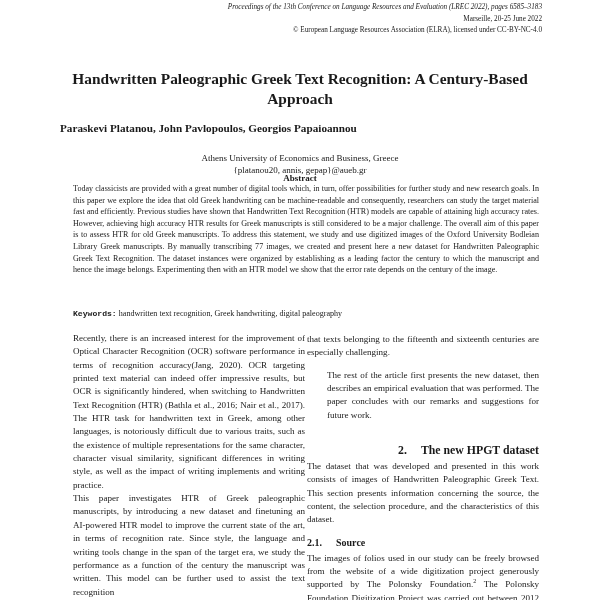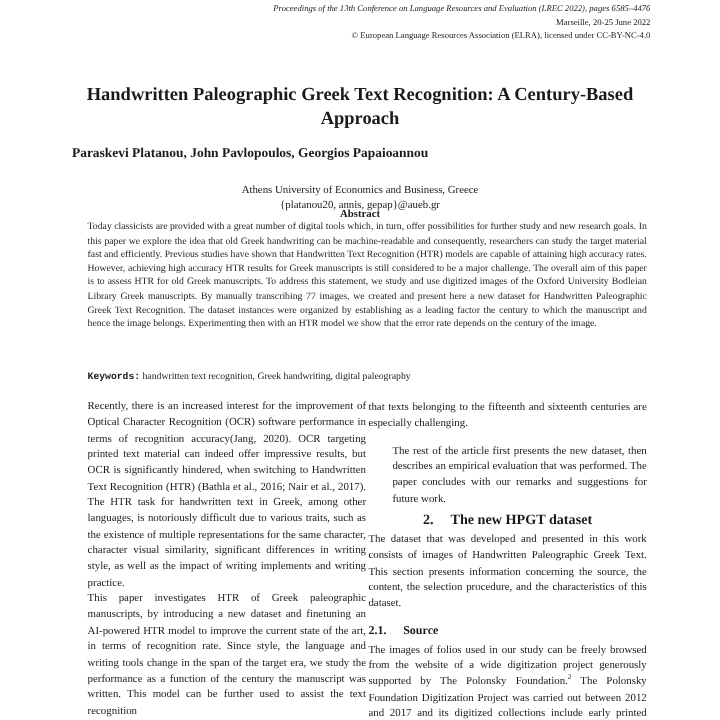--- a/index.html
+++ b/index.html
@@ -21,21 +21,21 @@
   .h1 { font-weight:bold; font-size:11.8px; text-align:center; line-height:14px; }
   .h1 .num { margin-right:14px; }
   .h2 { font-weight:bold; font-size:10px; line-height:14px; }
   .h2 .num { margin-right:14px; }
   sup { font-size:6px; vertical-align:super; line-height:0; }
 </style>
 </head>
 <body>
 
 <div class="abs header">
-  <div class="l1">Proceedings of the 13th Conference on Language Resources and Evaluation (LREC 2022), pages 6585–4476</div>
+  <div class="l1">Proceedings of the 13th Conference on Language Resources and Evaluation (LREC 2022), pages 6585–3183</div>
   <div>Marseille, 20-25 June 2022</div>
   <div>© European Language Resources Association (ELRA), licensed under CC-BY-NC-4.0</div>
 </div>
 
 <div class="abs title">Handwritten Paleographic Greek Text Recognition: A Century-Based Approach</div>
 <div class="abs authors">Paraskevi Platanou, John Pavlopoulos, Georgios Papaioannou</div>
 <div class="abs affil">
   <div>Athens University of Economics and Business, Greece</div>
   <div>{platanou20, annis, gepap}@aueb.gr</div>
 </div>
@@ -49,21 +49,21 @@
 </div>
 
 <div class="abs col" style="left:73px; top:332px;">
   <p>Recently, there is an increased interest for the improve­ment of Optical Character Recognition (OCR) software performance in terms of recognition accuracy(Jang, 2020). OCR targeting printed text material can indeed offer impressive results, but OCR is significantly hin­dered, when switching to Handwritten Text Recogni­tion (HTR) (Bathla et al., 2016; Nair et al., 2017). The HTR task for handwritten text in Greek, among other languages, is notoriously difficult due to various traits, such as the existence of multiple representations for the same character, character visual similarity, significant differences in writing style, as well as the impact of writing implements and writing practice.</p>
   <p>This paper investigates HTR of Greek paleographic manuscripts, by introducing a new dataset and fine­tuning an AI-powered HTR model to improve the cur­rent state of the art, in terms of recognition rate. Since style, the language and writing tools change in the span of the target era, we study the performance as a func­tion of the century the manuscript was written. This model can be further used to assist the text recognition</p>
 </div>
 
 <div class="abs col" style="left:307px; top:333px;">
   <p>that texts belonging to the fifteenth and sixteenth centuries are especially challenging.</p>
   <p style="margin-top:9px;margin-left:20px;">The rest of the article first presents the new dataset, then describes an empirical evaluation that was per­formed. The paper concludes with our remarks and suggestions for future work.</p>
-  <div class="h1" style="margin-top:4px; margin-bottom:3px;">
+  <div class="h1" style="margin-top:21px; margin-bottom:3px;text-align:right;">
     <span class="num">2.</span><span>The new HPGT dataset</span>
   </div>
   <p>The dataset that was developed and presented in this work consists of images of Handwritten Paleographic Greek Text. This section presents information concern­ing the source, the content, the selection procedure, and the characteristics of this dataset.</p>
   <div class="h2" style="margin-top:9px; margin-bottom:2px;">
     <span class="num">2.1.</span><span>Source</span>
   </div>
   <p><span>The images of folios used in our study can be freely browsed from the website of a wide digitiza­tion project generously supported by The Polonsky Foundation.</span><sup>2</sup><span> The Polonsky Foundation Digitization Project was carried out between 2012 and 2017 and its digitized collections include early printed books,</span></p>
 </div>
 
 </body></html>

